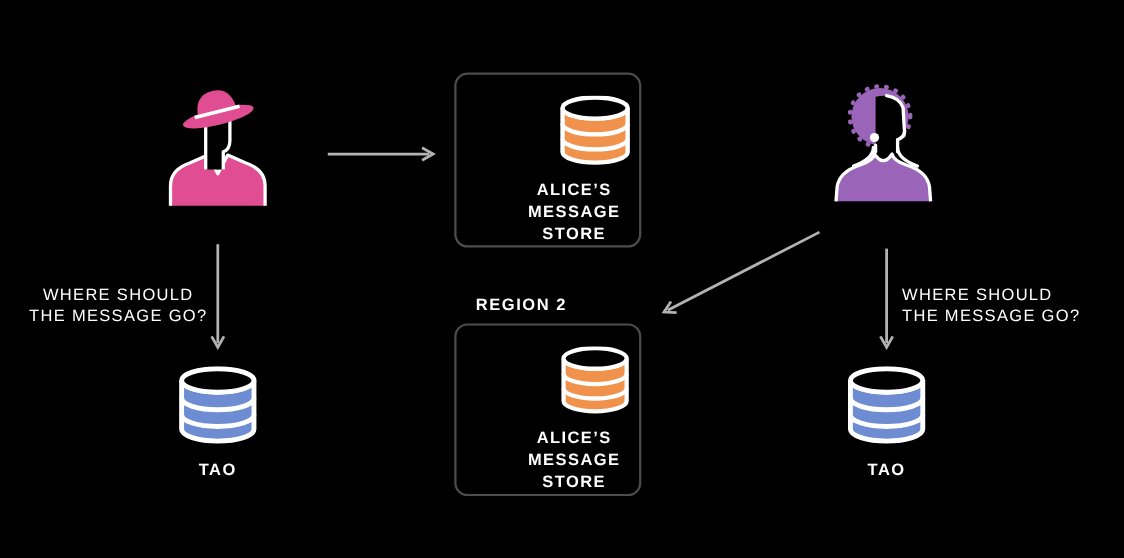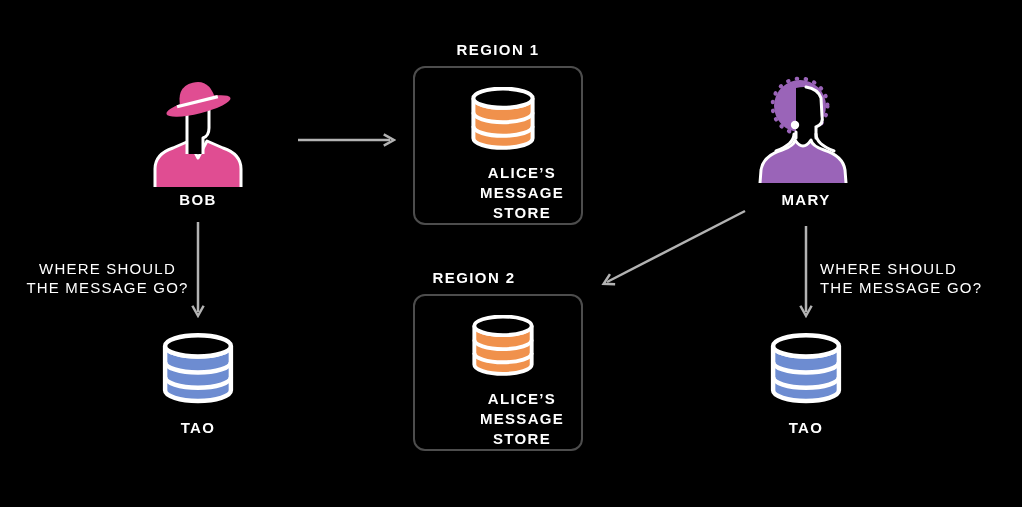--- a/index.html
+++ b/index.html
@@ -11,21 +11,21 @@
     position:relative;width:1022px;height:507px;background:var(--bg);
     overflow:hidden;font-family:"Liberation Sans",sans-serif;color:var(--text);
   }
   .lbl{
     position:absolute;font-weight:700;font-size:15px;letter-spacing:1.4px;
     color:var(--text);text-align:center;line-height:19px;white-space:pre;
   }
   .region-box{
     position:absolute;width:170px;border:2px solid var(--border);
     border-radius:12px;background:transparent;box-sizing:border-box;
-    display:flex;flex-direction:column;align-items:flex-start;padding-left:48px;
+    display:flex;flex-direction:column;align-items:flex-end;padding-left:48px;
   }
   .region-box .db{margin-top:19px;}
   .store-label{
     margin-top:12px;font-weight:700;font-size:15px;letter-spacing:1.3px;
     text-align:center;line-height:20px;
   }
   .question{
     position:absolute;font-weight:400;font-size:15px;letter-spacing:1.2px;
     line-height:19px;
   }
@@ -51,34 +51,31 @@
 
   <svg class="abs" style="left:143px;top:70px;" width="110" height="118" viewBox="0 0 110 118">
     <path d="M12,117 L12,99 Q12,84 30,78 L46,71 L55,88 L64,71 L80,78 Q98,84 98,99 L98,117" fill="var(--pink)" stroke="#ffffff" stroke-width="3" stroke-linejoin="round"></path>
     <path d="M44,84 L44,40 Q44,26 54,24 Q66,24 66,36 L66,58 Q66,66 60,68 L60,84" fill="#000000" stroke="#ffffff" stroke-width="3" stroke-linejoin="round"></path>
     <g transform="rotate(-14 55 34)">
       <ellipse cx="55" cy="36" rx="33" ry="7.5" fill="var(--pink)"></ellipse>
       <path d="M37,35 Q37,12 55,12 Q73,12 73,35 Z" fill="var(--pink)"></path>
       <rect x="34" y="30" width="42" height="3.2" fill="#ffffff"></rect>
     </g>
   </svg>
-  <div class="lbl" style="left:138px;top:190px;width:120px;">BOB</div>
 
   <svg class="abs" style="left:748px;top:76px;" width="110" height="108" viewBox="0 0 110 108">
     <circle cx="52" cy="30" r="26" fill="var(--purple)"></circle>
     <circle cx="52" cy="30" r="27.5" fill="none" stroke="var(--purple)" stroke-width="4" stroke-dasharray="0.6 8.4" stroke-linecap="round"></circle>
     <path d="M48,12 Q62,9 70,16 Q75,22 74,30 L74,40 Q76,48 68,51 L68,62 L48,62 Z" fill="#000000"></path>
     <path d="M58,11 Q70,13 73,22 L74,40 Q76,48 68,51 L68,62" fill="none" stroke="#ffffff" stroke-width="3" stroke-linecap="round"></path>
     <path d="M48,56 L48,62 M46,58 Q46,68 28,75 M68,58 Q68,68 86,75" fill="none" stroke="#ffffff" stroke-width="3" stroke-linecap="round"></path>
     <circle cx="47" cy="49" r="4.2" fill="#ffffff"></circle>
     <path d="M12,107 L13,94 Q15,80 34,74 Q46,70 47,64 Q55,76 63,64 Q64,70 76,74 Q95,80 97,94 L98,107" fill="var(--purple)" stroke="#ffffff" stroke-width="3" stroke-linejoin="round"></path>
   </svg>
-  <div class="lbl" style="left:746px;top:190px;width:120px;">MARY</div>
 
-  <div class="lbl" style="left:413px;top:40px;width:170px;">REGION 1</div>
   <div class="region-box" style="left:413px;top:66px;height:159px;">
     <svg class="db" width="80" height="71" viewBox="0 0 90 80">
       <path d="M8,14 L8,64 A37,12 0 0 0 82,64 L82,14 A37,12 0 0 1 8,14 Z" fill="var(--orange)" stroke="#ffffff" stroke-width="5"></path>
       <path d="M8,32 A37,12 0 0 0 82,32 M8,49 A37,12 0 0 0 82,49" fill="none" stroke="#ffffff" stroke-width="5"></path>
       <ellipse cx="45" cy="14" rx="37" ry="12" fill="#000000" stroke="#ffffff" stroke-width="5"></ellipse>
     </svg>
     <div class="store-label">
       <div>ALICE’S</div>
       <div>MESSAGE STORE</div>
     </div>

